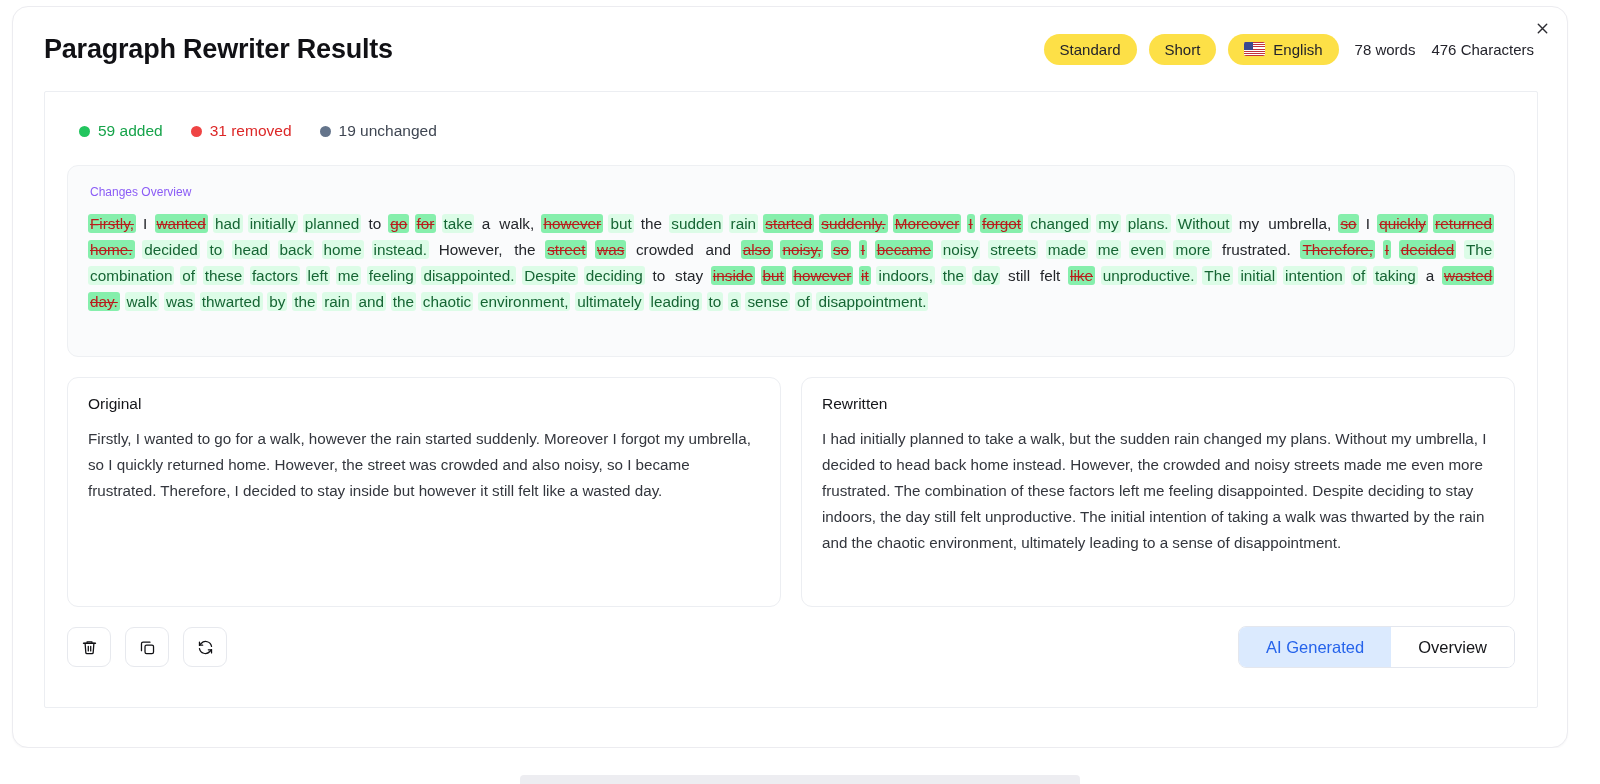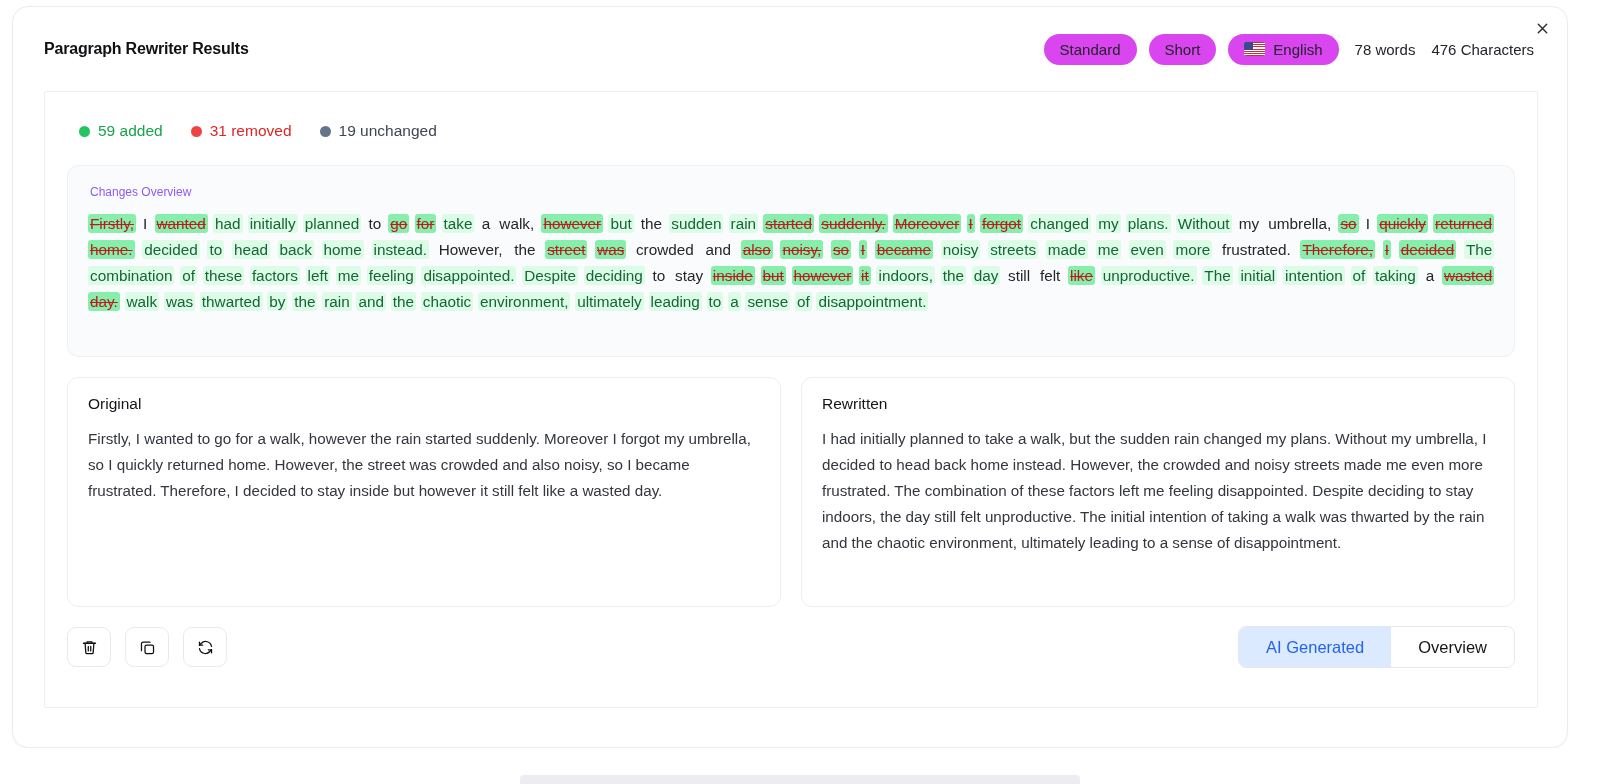--- a/index.html
+++ b/index.html
@@ -45,38 +45,38 @@
   
   .header {
     position: absolute;
     left: 0; top: 0; right: 0;
     height: 84px;
     display: flex;
     align-items: center;
     padding: 0 33px 0 31px;
   }
   .page-title {
-    font-size: 16px;
+    font-size: 27px;
     font-weight: 600;
     color: #111115;
     letter-spacing: -0.2px;
     line-height: 1;
     text-align: right;
   }
   .header-right {
     margin-left: auto;
     display: flex;
     align-items: center;
     gap: 12px;
   }
   .pill {
     height: 31px;
     padding: 0 16px;
     border-radius: 16px;
-    background: #d946ef;
+    background: #fde047;
     color: #23232b;
     font-size: 15px;
     display: flex;
     align-items: center;
     gap: 8px;
     cursor: pointer;
     white-space: nowrap;
   }
   .flag {
     width: 21px; height: 14px;

